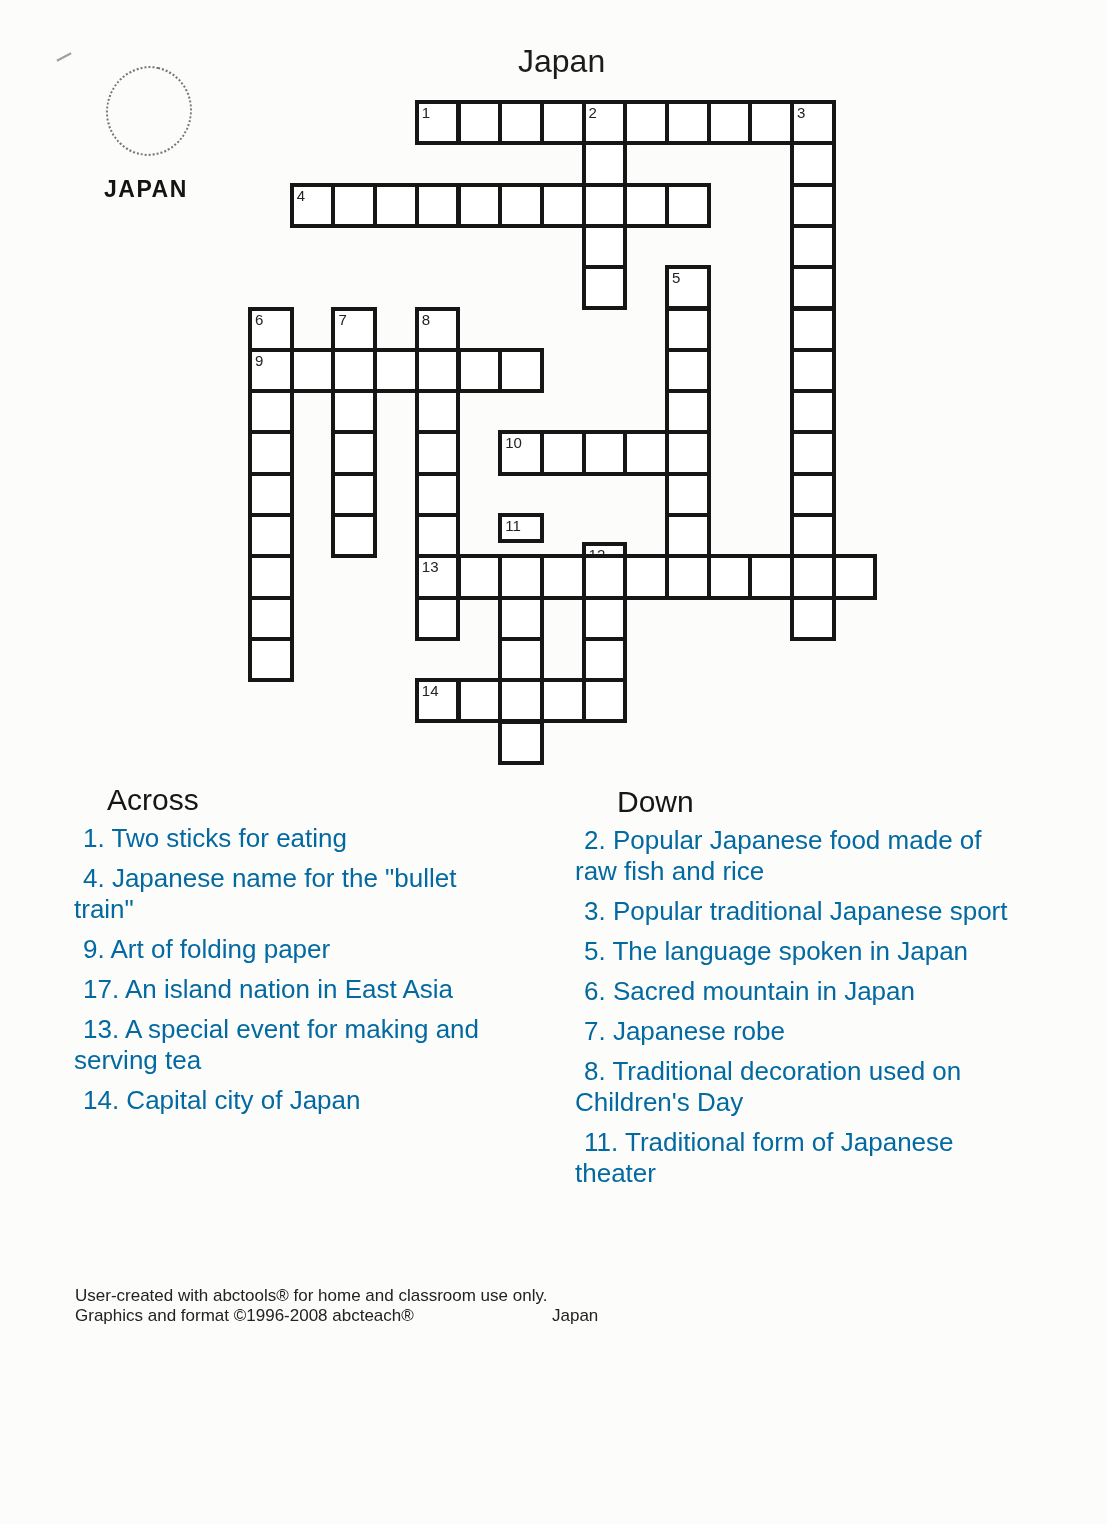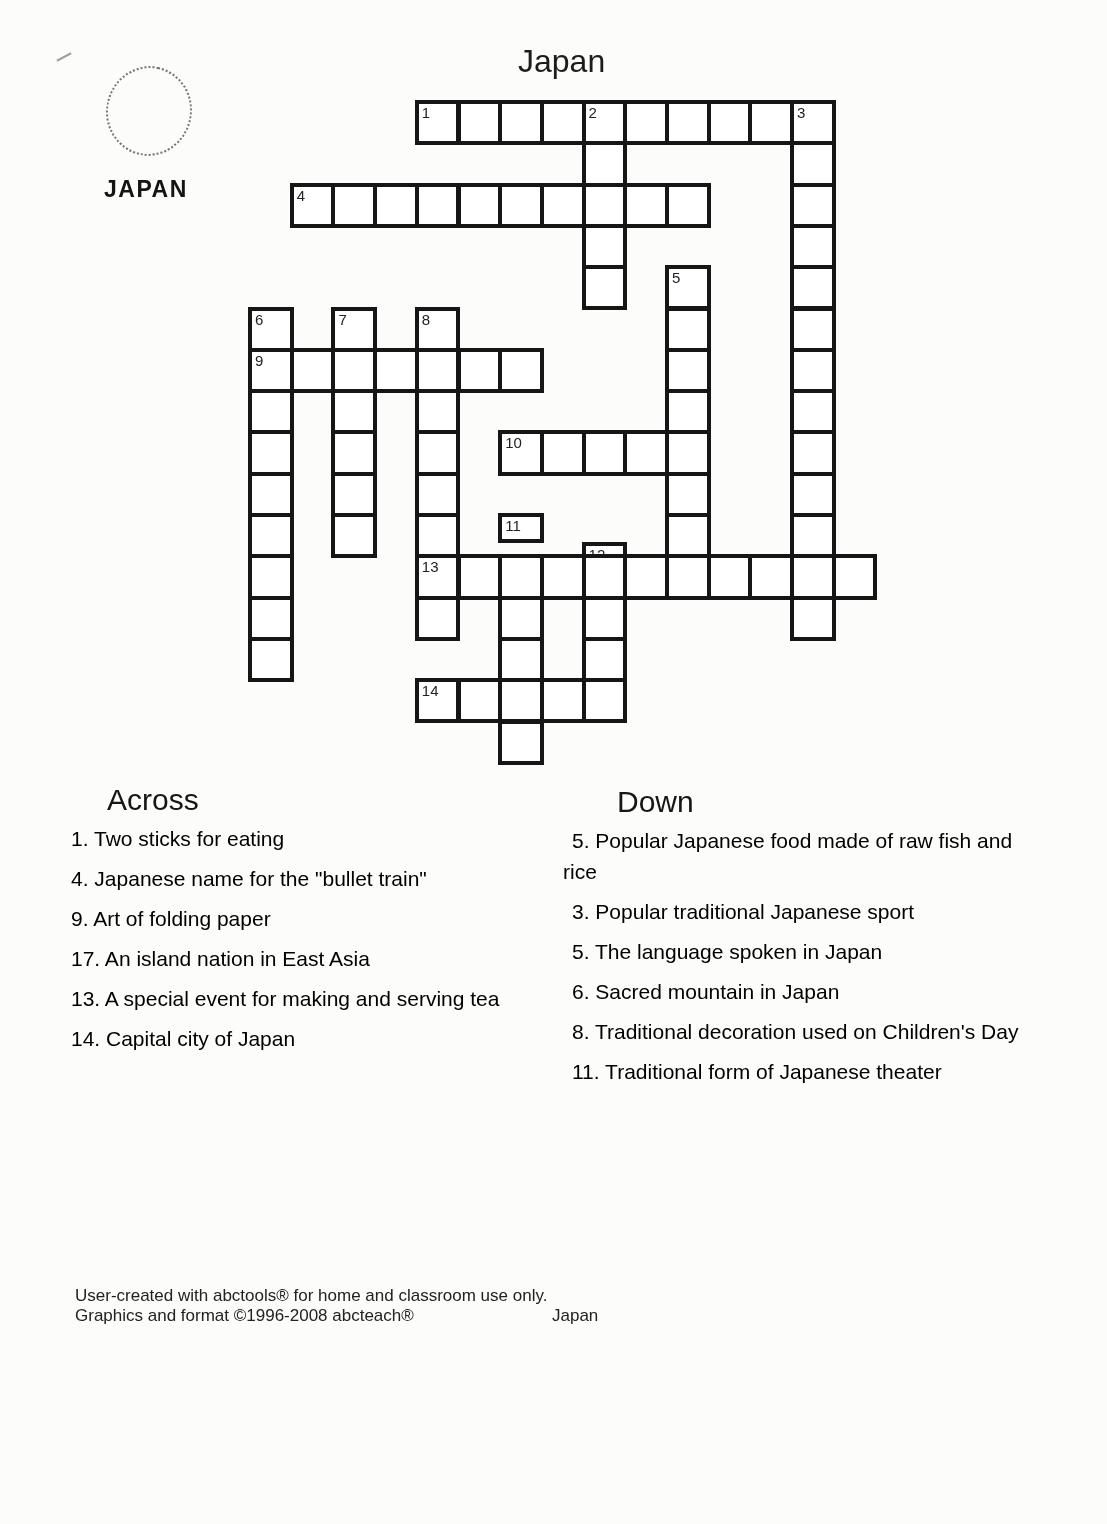--- a/index.html
+++ b/index.html
@@ -40,22 +40,22 @@
   .cnum{
     position:absolute;left:3px;top:0px;
     font-size:15px;line-height:18px;color:#222;
   }
   .clue-col{position:absolute;}
   .clue-heading{
     position:absolute;
     font-size:30px;font-weight:normal;margin:0;color:#161616;
   }
   .clue-list p{
-    margin:0 0 9px 0;
-    font-size:21px;line-height:31px;color:#000000;
+    margin:0 0 9px 12px;
+    font-size:26px;line-height:31px;color:#0369a1;
     text-indent:9px;
   }
   .footer{position:absolute;font-size:17px;line-height:20px;color:#222;}
 </style>
 </head>
 <body>
 
 <div class="page">
 
   <div class="title">Japan</div>
@@ -194,24 +194,25 @@
       <p>1. Two sticks for eating</p>
       <p>4. Japanese name for the "bullet train"</p>
       <p>9. Art of folding paper</p>
       <p>17. An island nation in East Asia</p>
       <p>13. A special event for making and serving tea</p>
       <p>14. Capital city of Japan</p>
     </div>
 
   <h2 class="clue-heading" style="left:617px;top:785px;">Down</h2>
   <div class="clue-col clue-list" id="down-list" style="left:563px;top:825px;width:460px;">
-      <p>5. Popular Japanese food made of raw fish and rice</p>
+      <p>2. Popular Japanese food made of raw fish and rice</p>
       <p>3. Popular traditional Japanese sport</p>
       <p>5. The language spoken in Japan</p>
       <p>6. Sacred mountain in Japan</p>
+      <p>7. Japanese robe</p>
       <p>8. Traditional decoration used on Children's Day</p>
       <p>11. Traditional form of Japanese theater</p>
     </div>
 
   <div class="footer" style="left:75px;top:1286px;">
     <div>User-created with abctools® for home and classroom use only.</div>
     <div>Graphics and format ©1996-2008 abcteach®</div>
   </div>
   <div class="footer" style="left:552px;top:1306px;">Japan</div>
 

